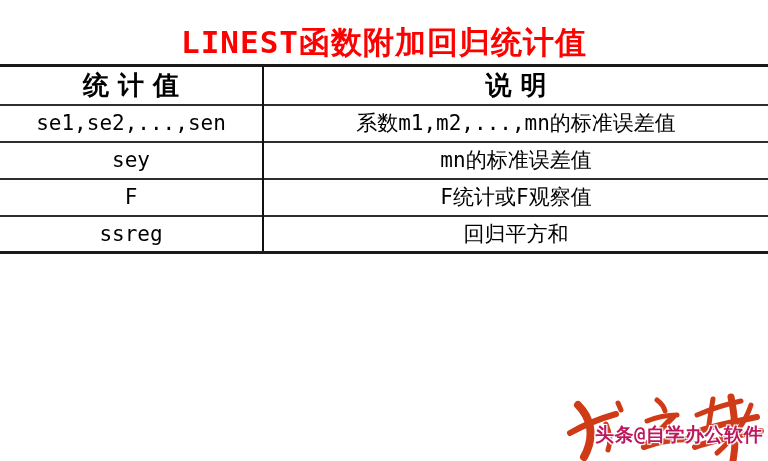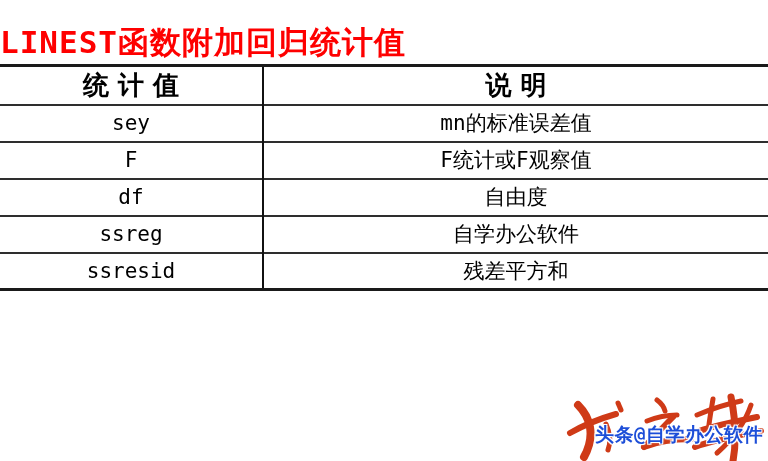--- a/index.html
+++ b/index.html
@@ -11,20 +11,21 @@
     background: #ffffff;
     overflow: hidden;
     font-family: "DejaVu Sans Mono", "DejaVu Sans", "Liberation Sans", sans-serif;
     color: #000000;
   }
   .title {
     position: absolute;
     top: 22px;
     left: 0;
     width: 100%;
+    text-align: center;
     font-size: 31px;
     font-weight: bold;
     letter-spacing: 1px;
     color: #fe0000;
     white-space: nowrap;
   }
   table.stats-table {
     position: absolute;
     top: 64px;
     left: 0;
@@ -69,21 +70,21 @@
     position: absolute;
     right: 0;
     bottom: -4px;
   }
   .wm-text {
     position: absolute;
     right: 5px;
     bottom: 13px;
     font-size: 19px;
     font-weight: bold;
-    color: #1d4ed8;
+    color: #be185d;
     white-space: nowrap;
     letter-spacing: 0.5px;
     text-shadow:
       -1px -1px 0 #ffffff, 1px -1px 0 #ffffff,
       -1px  1px 0 #ffffff, 1px  1px 0 #ffffff,
        0 0 3px #ffffff;
   }
 </style>
 </head>
 <body>
@@ -98,38 +99,34 @@
         <col class="c2">
       </colgroup>
     <thead>
       <tr>
         <th>统计值</th>
         <th>说明</th>
       </tr>
     </thead>
     <tbody>
         <tr>
+          <td>se1,se2,...,sen</td>
+          <td>系数m1,m2,...,mn的标准误差值</td>
+        </tr>
+        <tr>
           <td>sey</td>
           <td>mn的标准误差值</td>
         </tr>
         <tr>
           <td>F</td>
           <td>F统计或F观察值</td>
         </tr>
         <tr>
-          <td>df</td>
-          <td>自由度</td>
-        </tr>
-        <tr>
           <td>ssreg</td>
-          <td>自学办公软件</td>
-        </tr>
-        <tr>
-          <td>ssresid</td>
-          <td>残差平方和</td>
+          <td>回归平方和</td>
         </tr>
       </tbody>
   </table>
 
   <div class="watermark">
     <svg class="sig-svg" width="208" height="74" viewBox="0 0 208 74" fill="none" stroke="#cf3a17" stroke-linecap="round" stroke-linejoin="round">
       <path d="M18,14 C30,26 36,44 24,66" stroke-width="8"></path>
       <path d="M10,42 C24,34 42,27 56,23" stroke-width="6"></path>
       <path d="M46,33 C50,42 51,51 48,59" stroke-width="5"></path>
       <path d="M58,12 l3,7" stroke-width="5"></path>

